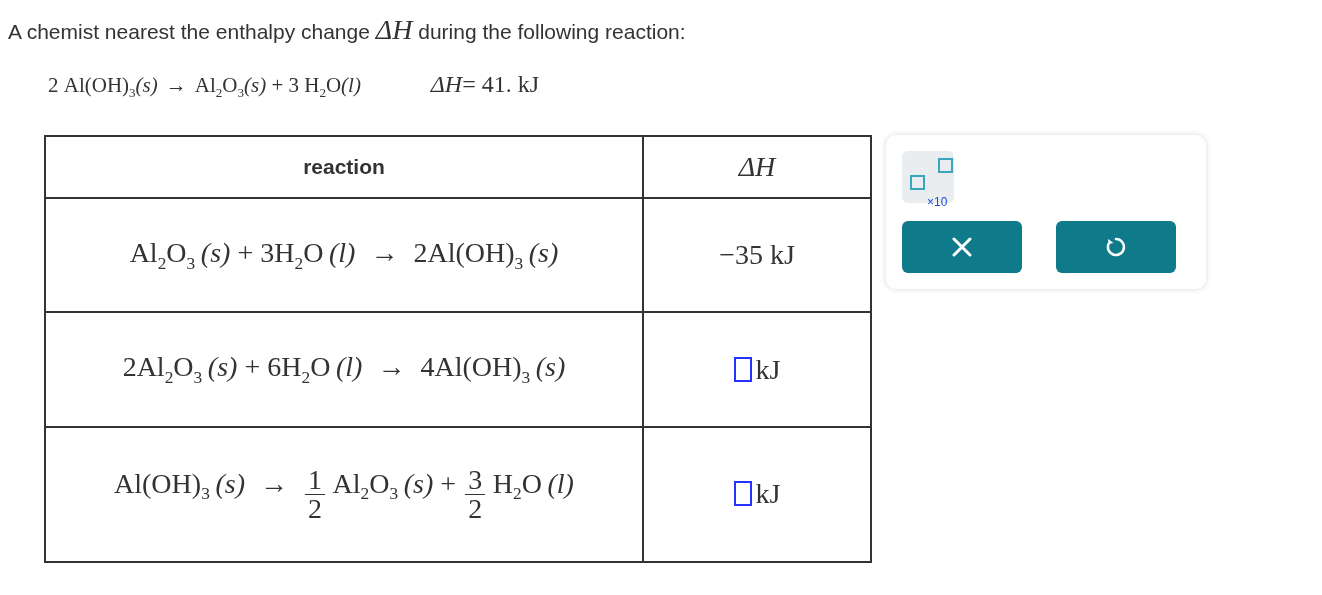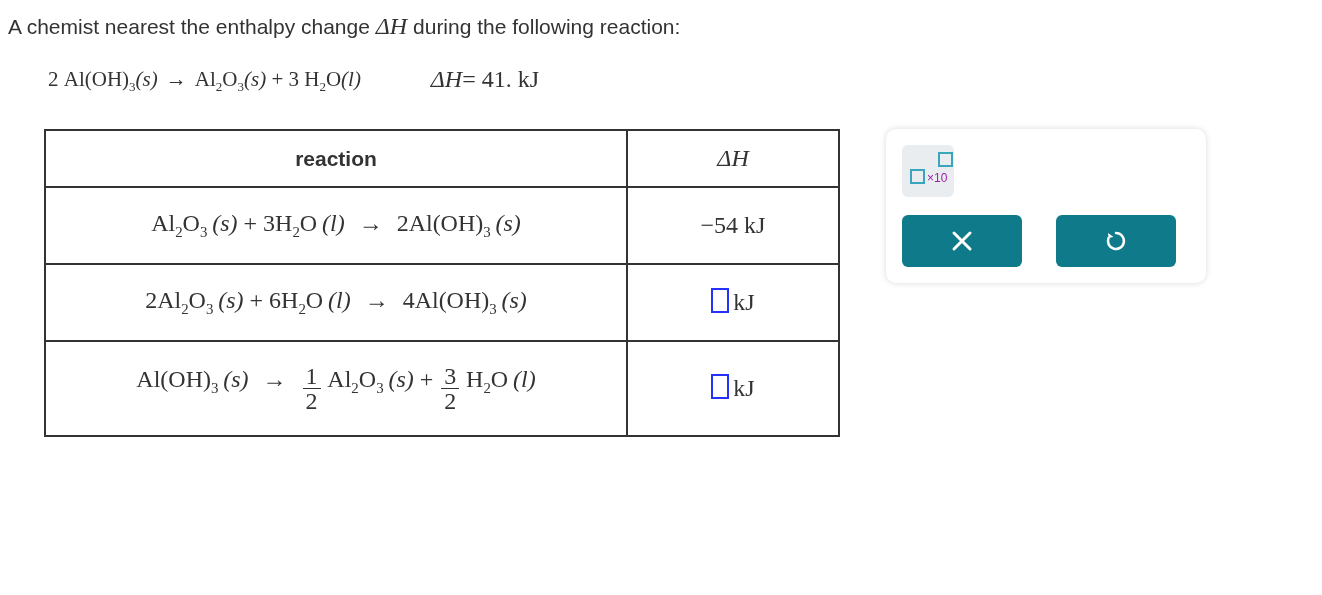--- a/index.html
+++ b/index.html
@@ -4,38 +4,38 @@
 <style>
   html,body{margin:0;padding:0;width:1322px;height:595px;background:#fff;font-family:Arial,Helvetica,sans-serif;color:#333;font-size:21px}
   .wrap{padding:10px 8px}
   .intro,.instruct{margin:0 0 22px 0;line-height:1.4}
   .indent{margin:0 0 28px 40px;}
   .eq{display:inline-block;vertical-align:middle}
   .dh{display:inline-block;margin-left:64px}
   .lower{position:relative;margin-top:34px}
   table{border-collapse:collapse;margin-left:36px}
   td,th{border:2px solid #333}
-  .hcell{padding:14px 0;text-align:center}
+  .hcell{padding:14px 8px;text-align:center}
   .rcol{width:580px}
   .vcol{width:210px}
-  .cell{padding:22px 0;text-align:center}
+  .cell{padding:38px 0;text-align:center}
   .plc{display:inline-block;width:14px;height:21px;border:2px solid #2531ff;vertical-align:-3px;margin-right:4px}
   .panel{position:absolute;left:878px;top:0;width:288px;background:#fff;border-radius:10px;box-shadow:0 0 6px rgba(0,0,0,.15);padding:16px}
   .toolbtn{width:52px;height:52px;background:#e9edef;border-radius:6px;display:flex;align-items:center;justify-content:center;position:relative}
   .sqsm{width:11px;height:11px;border:2px solid #3aa6be;position:absolute}
   .btnrow{display:flex;gap:34px;margin-top:18px}
   .btn{width:120px;height:52px;background:#0f7b8a;border-radius:6px;display:flex;align-items:center;justify-content:center;color:#fff;font-size:26px}
   
   sub,sup{font-size:.62em}
   .frac{display:inline-block;vertical-align:-0.9em;text-align:center;line-height:1;margin:0 2px}
   .frac .n{display:block;border-bottom:1.5px solid #333;padding:0 3px}
   .frac .d{display:block;padding:0 3px}
   .arr{display:inline-block;margin:0 8px}
   .it{font-style:italic;font-family:'Times New Roman',serif}
-  .chem{font-family:'Times New Roman',serif;font-size:24px}
+  .chem{font-family:'Times New Roman',serif;font-size:28px}
   .hdr{font-weight:bold}
 </style>
 </head>
 <body>
 <div class="wrap">
 
 <p class="intro">
   <span>A chemist nearest the enthalpy change </span><span class="chem it">Δ<span class="it">H</span></span><span> during the following reaction:</span>
 </p>
 
@@ -53,21 +53,21 @@
 <table>
   <tbody>
           <tr>
     <td class="hcell rcol"><span class="hdr">reaction</span></td>
     <td class="hcell vcol"><span class="chem it">Δ<span class="it">H</span></span></td>
   </tr>
   <tr>
     <td class="cell rcol chem">
       <span>Al</span><sub>2</sub><span>O</span><sub>3</sub> <span class="it">(s)</span><span> + </span><span>3</span><span>H</span><sub>2</sub><span>O</span> <span class="it">(l)</span>&nbsp;<span class="arr">→</span>&nbsp;<span>2</span><span>Al(OH)</span><sub>3</sub> <span class="it">(s)</span>
     </td>
-    <td class="cell vcol chem">−54 kJ</td>
+    <td class="cell vcol chem">−35 kJ</td>
   </tr>
   <tr>
     <td class="cell rcol chem">
       <span>2</span><span>Al</span><sub>2</sub><span>O</span><sub>3</sub> <span class="it">(s)</span><span> + </span><span>6</span><span>H</span><sub>2</sub><span>O</span> <span class="it">(l)</span>&nbsp;<span class="arr">→</span>&nbsp;<span>4</span><span>Al(OH)</span><sub>3</sub> <span class="it">(s)</span>
     </td>
     <td class="cell vcol chem">
       <span class="plc"></span><span>kJ</span>
     </td>
   </tr>
   <tr>
@@ -77,21 +77,21 @@
     <td class="cell vcol chem">
       <span class="plc"></span><span>kJ</span>
     </td>
   </tr>
 </tbody>
       </table>
 
 <div class="panel">
   <div class="toolbtn">
     <span class="sqsm" style="left:8px;top:24px"></span>
-    <span style="position:absolute;left:25px;top:26px;font-size:12px;color:#a21caf">×10</span>
+    <span style="position:absolute;left:25px;top:44px;font-size:12px;color:#1d4ed8">×10</span>
     <span class="sqsm" style="left:36px;top:7px"></span>
   </div>
   <div class="btnrow">
     <div class="btn">
       <svg width="22" height="22" viewBox="0 0 22 22">
               <path d="M3 3 L19 19 M19 3 L3 19" stroke="#fff" stroke-width="3" stroke-linecap="round" fill="none"></path>
             </svg>
     </div>
     <div class="btn">
       <svg width="24" height="24" viewBox="0 0 24 24">

